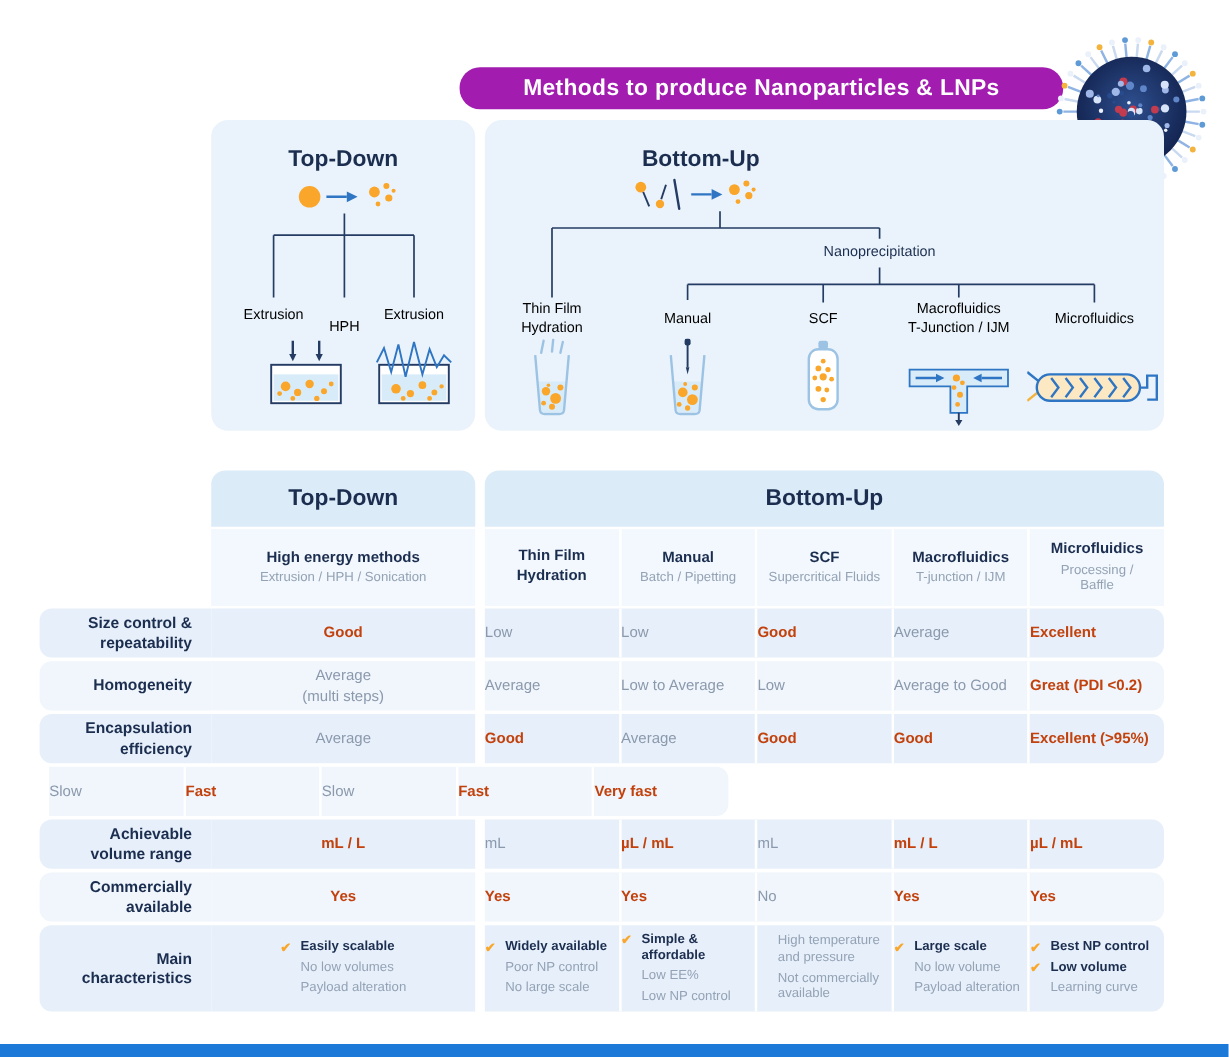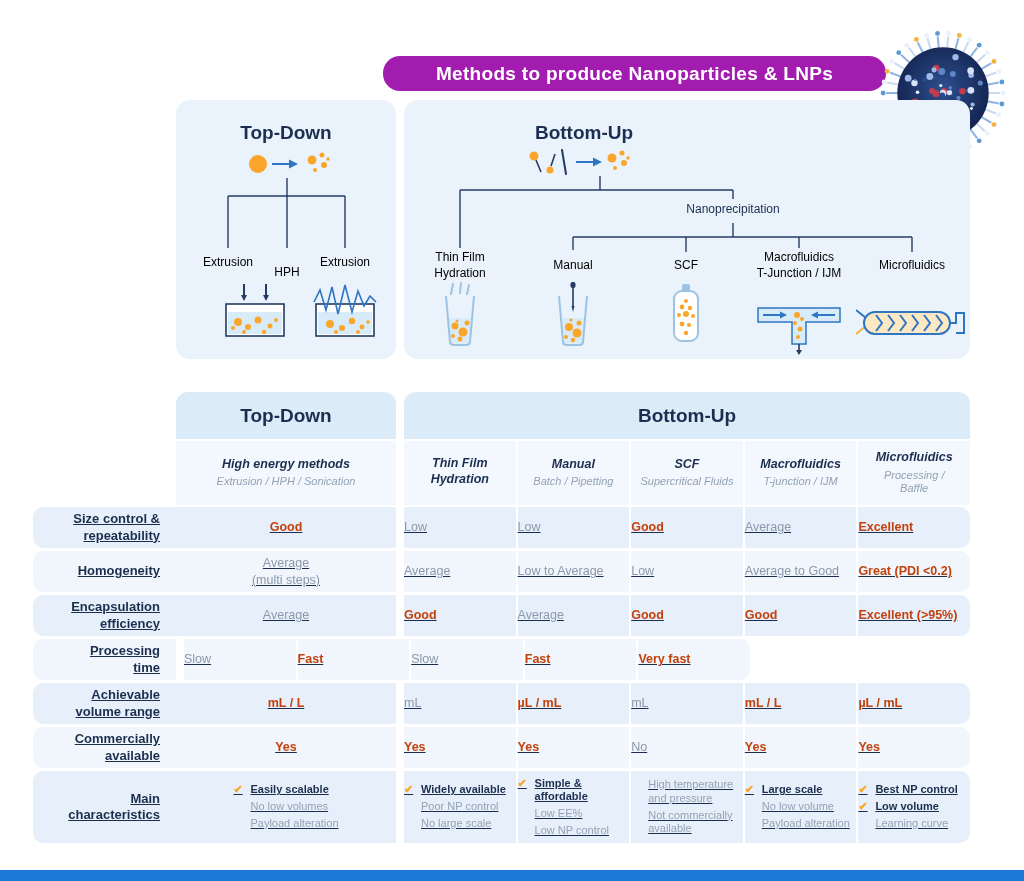--- a/index.html
+++ b/index.html
@@ -28,29 +28,29 @@
   .nanoprecip{position:absolute;left:329px;top:102px;transform:translateX(-50%);
           font-size:12px;color:#1C2E50;white-space:nowrap;}
   .illus{position:absolute;}
 
   
   .gh{position:absolute;top:392px;height:47px;background:#DCEBF8;border-radius:12px 12px 0 0;
       display:flex;align-items:center;justify-content:center;font-size:19px;font-weight:bold;color:#1C2E50;}
   .gh.td{left:176px;width:220px;} .gh.bu{left:404px;width:566px;}
 
   
-  .sub{position:absolute;top:441px;height:64px;background:#F2F8FD;display:flex;font-style:italic;}
+  .sub{position:absolute;top:441px;height:64px;background:#F2F8FD;display:flex;}
   .sub.std{left:176px;width:220px;} .sub.sbu{left:404px;width:566px;}
   .colhead{flex:1;display:flex;flex-direction:column;align-items:center;justify-content:center;padding:4px 2px;box-sizing:border-box;}
   .sbu .colhead + .colhead{border-left:2px solid #fff;}
   .col-title{font-weight:bold;font-size:12.5px;color:#1C2E50;white-space:pre-line;text-align:center;line-height:1.25;}
   .col-sub{font-size:11px;color:#93A2B5;white-space:pre-line;text-align:center;margin-top:3px;line-height:1.25;}
 
   
-  #table-rows{position:absolute;left:0;top:507px;width:1024px;text-decoration:underline;}
+  #table-rows{position:absolute;left:0;top:507px;width:1024px;}
   .trow{display:flex;margin:0 54px 3px 33px;height:41px;}
   .trow.tall{height:72px;}
   .lab{width:143px;box-sizing:border-box;display:flex;align-items:center;justify-content:flex-end;
        padding-right:16px;font-size:13px;font-weight:bold;color:#1C2E50;text-align:right;
        white-space:pre-line;line-height:1.25;border-radius:10px 0 0 10px;}
   .ctd{width:220px;display:flex;align-items:center;justify-content:center;}
   .cbu{width:566px;margin-left:8px;display:flex;border-radius:0 10px 10px 0;overflow:hidden;}
   .cbu .c{flex:1;display:flex;align-items:center;justify-content:flex-start;border-left:2px solid #fff;box-sizing:border-box;}
   .cbu .c:first-child{border-left:none;}
   .trow .lab,.trow .ctd,.trow .cbu{background:#E7F0FA;}
@@ -504,22 +504,20 @@
           </div>
           <div class="c">
             <div class="val b">Good</div>
           </div>
           <div class="c">
             <div class="val b">Excellent (&gt;95%)</div>
           </div>
         </div>
       </div>
       <div class="trow alt">
-        <div class="lab">Processing
-time</div>
         <div class="cbu">
           <div class="c">
             <div class="val">Slow</div>
           </div>
           <div class="c">
             <div class="val b">Fast</div>
           </div>
           <div class="c">
             <div class="val">Slow</div>
           </div>

